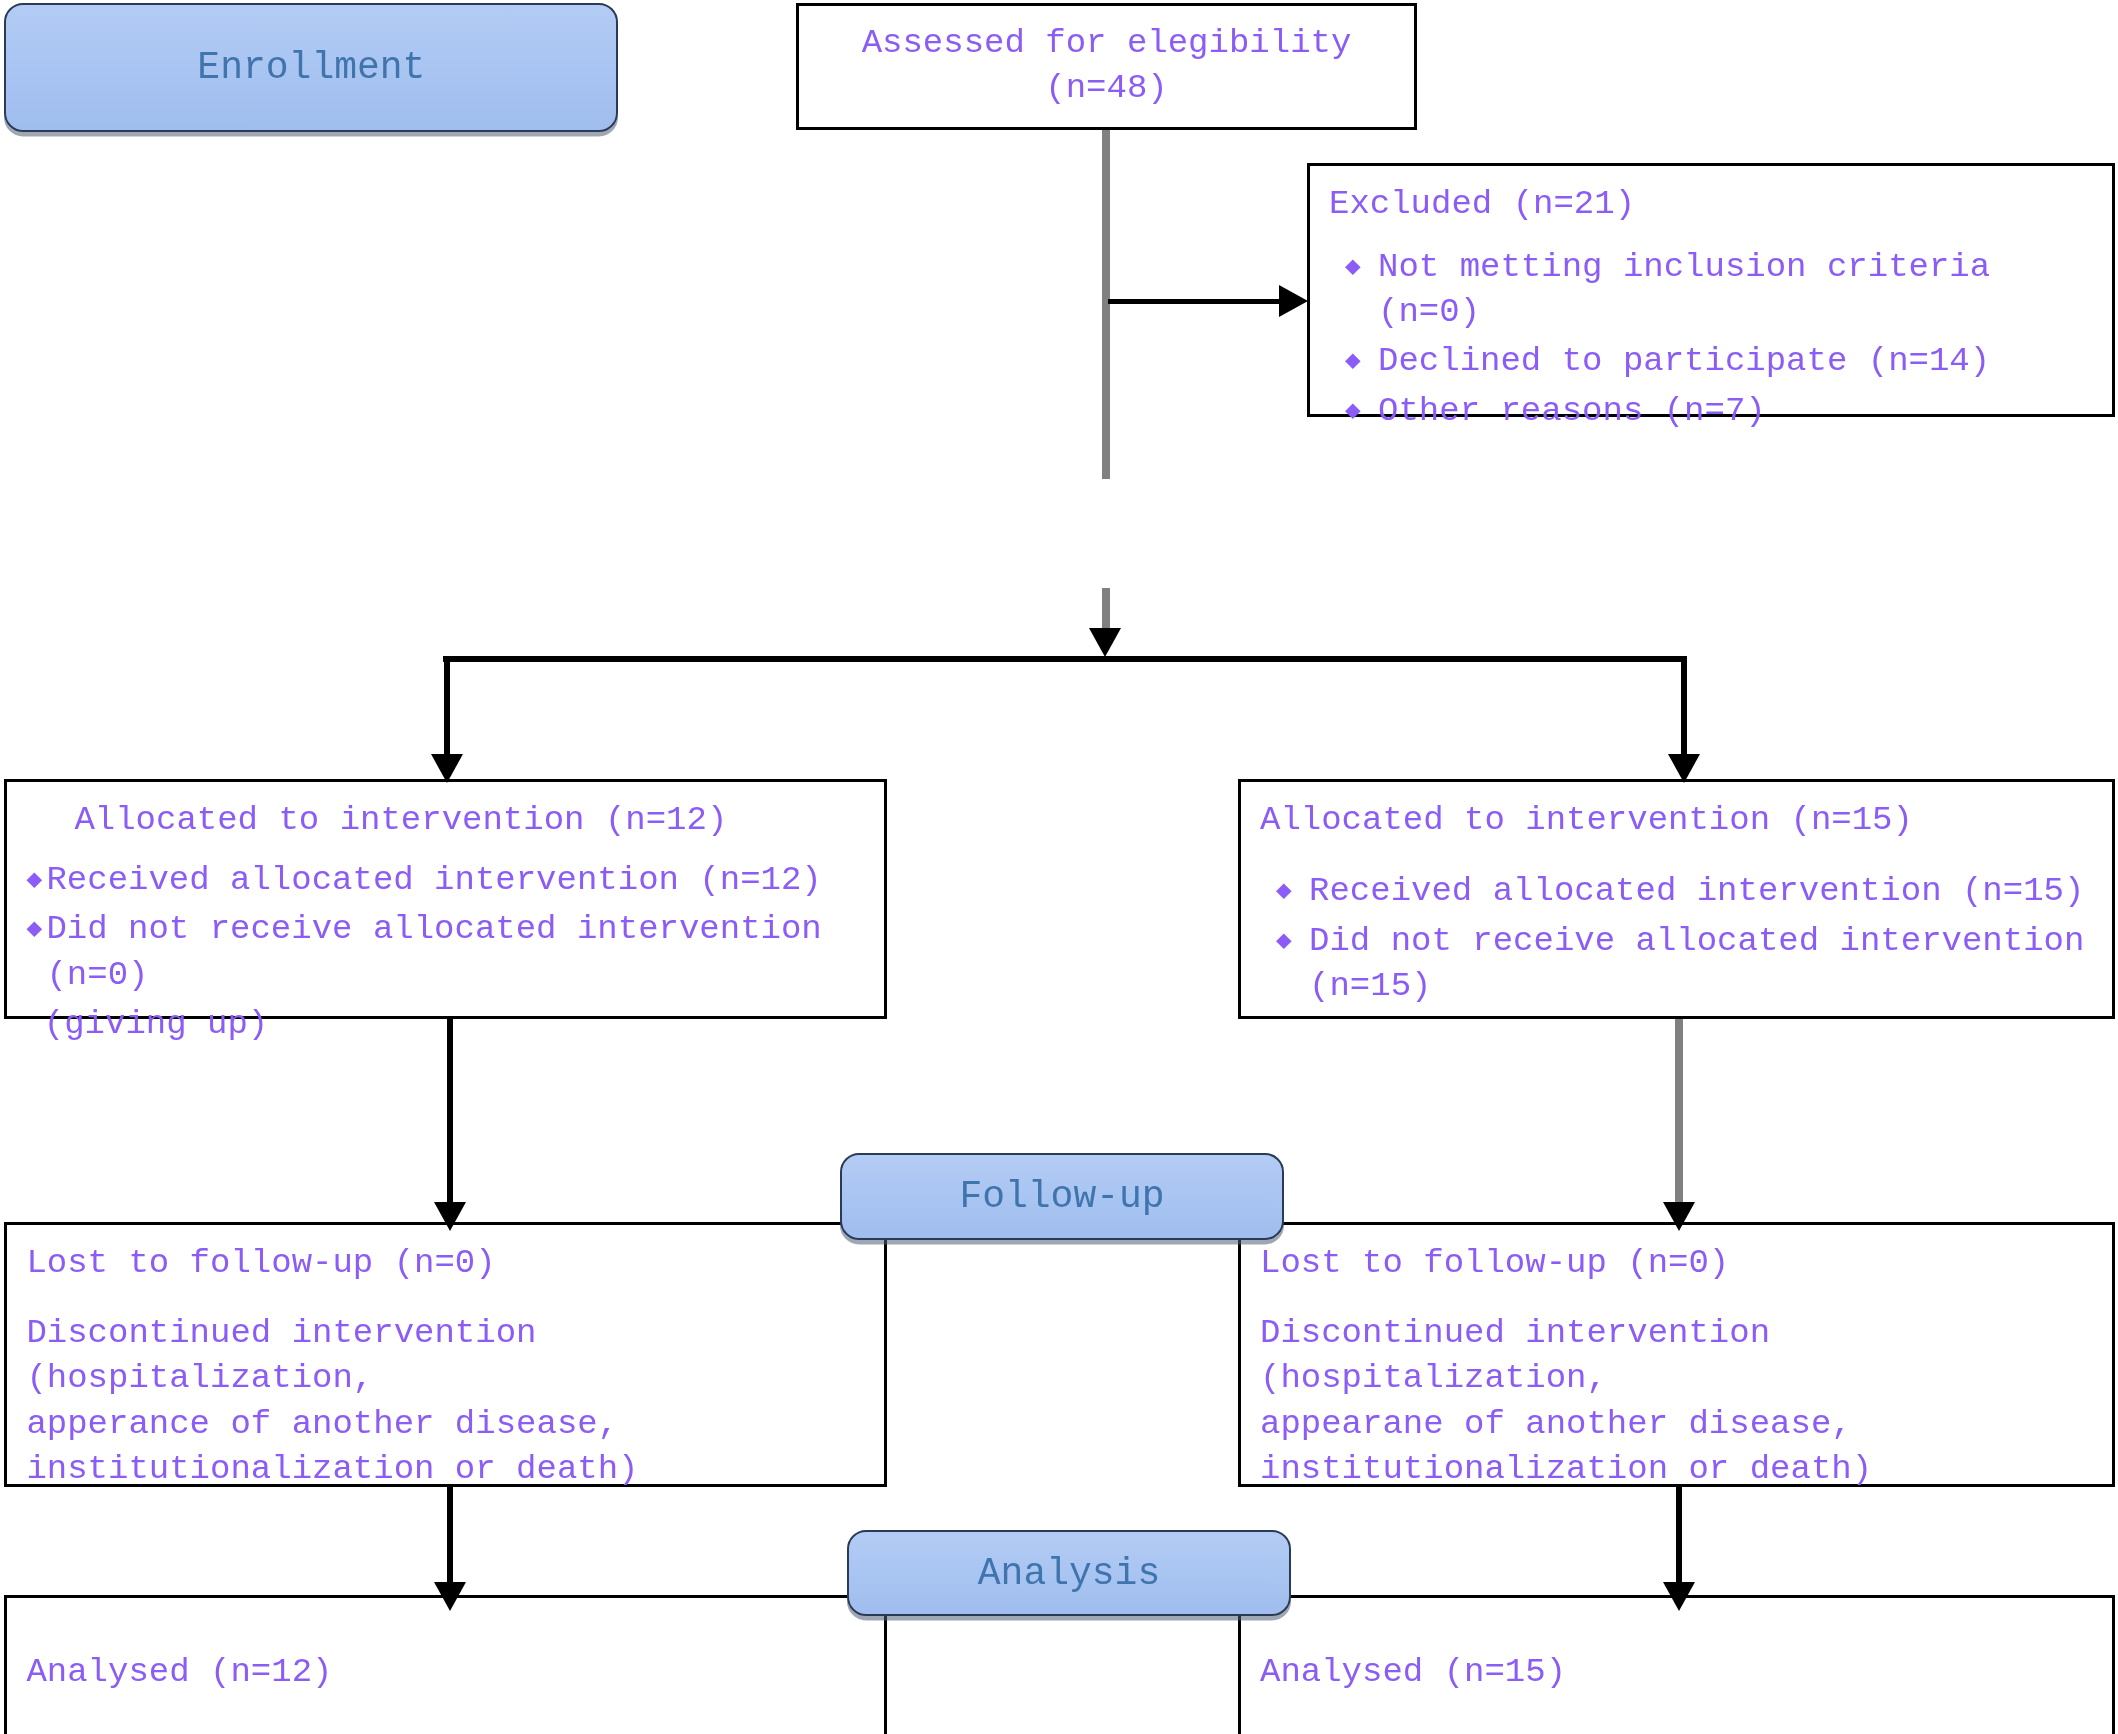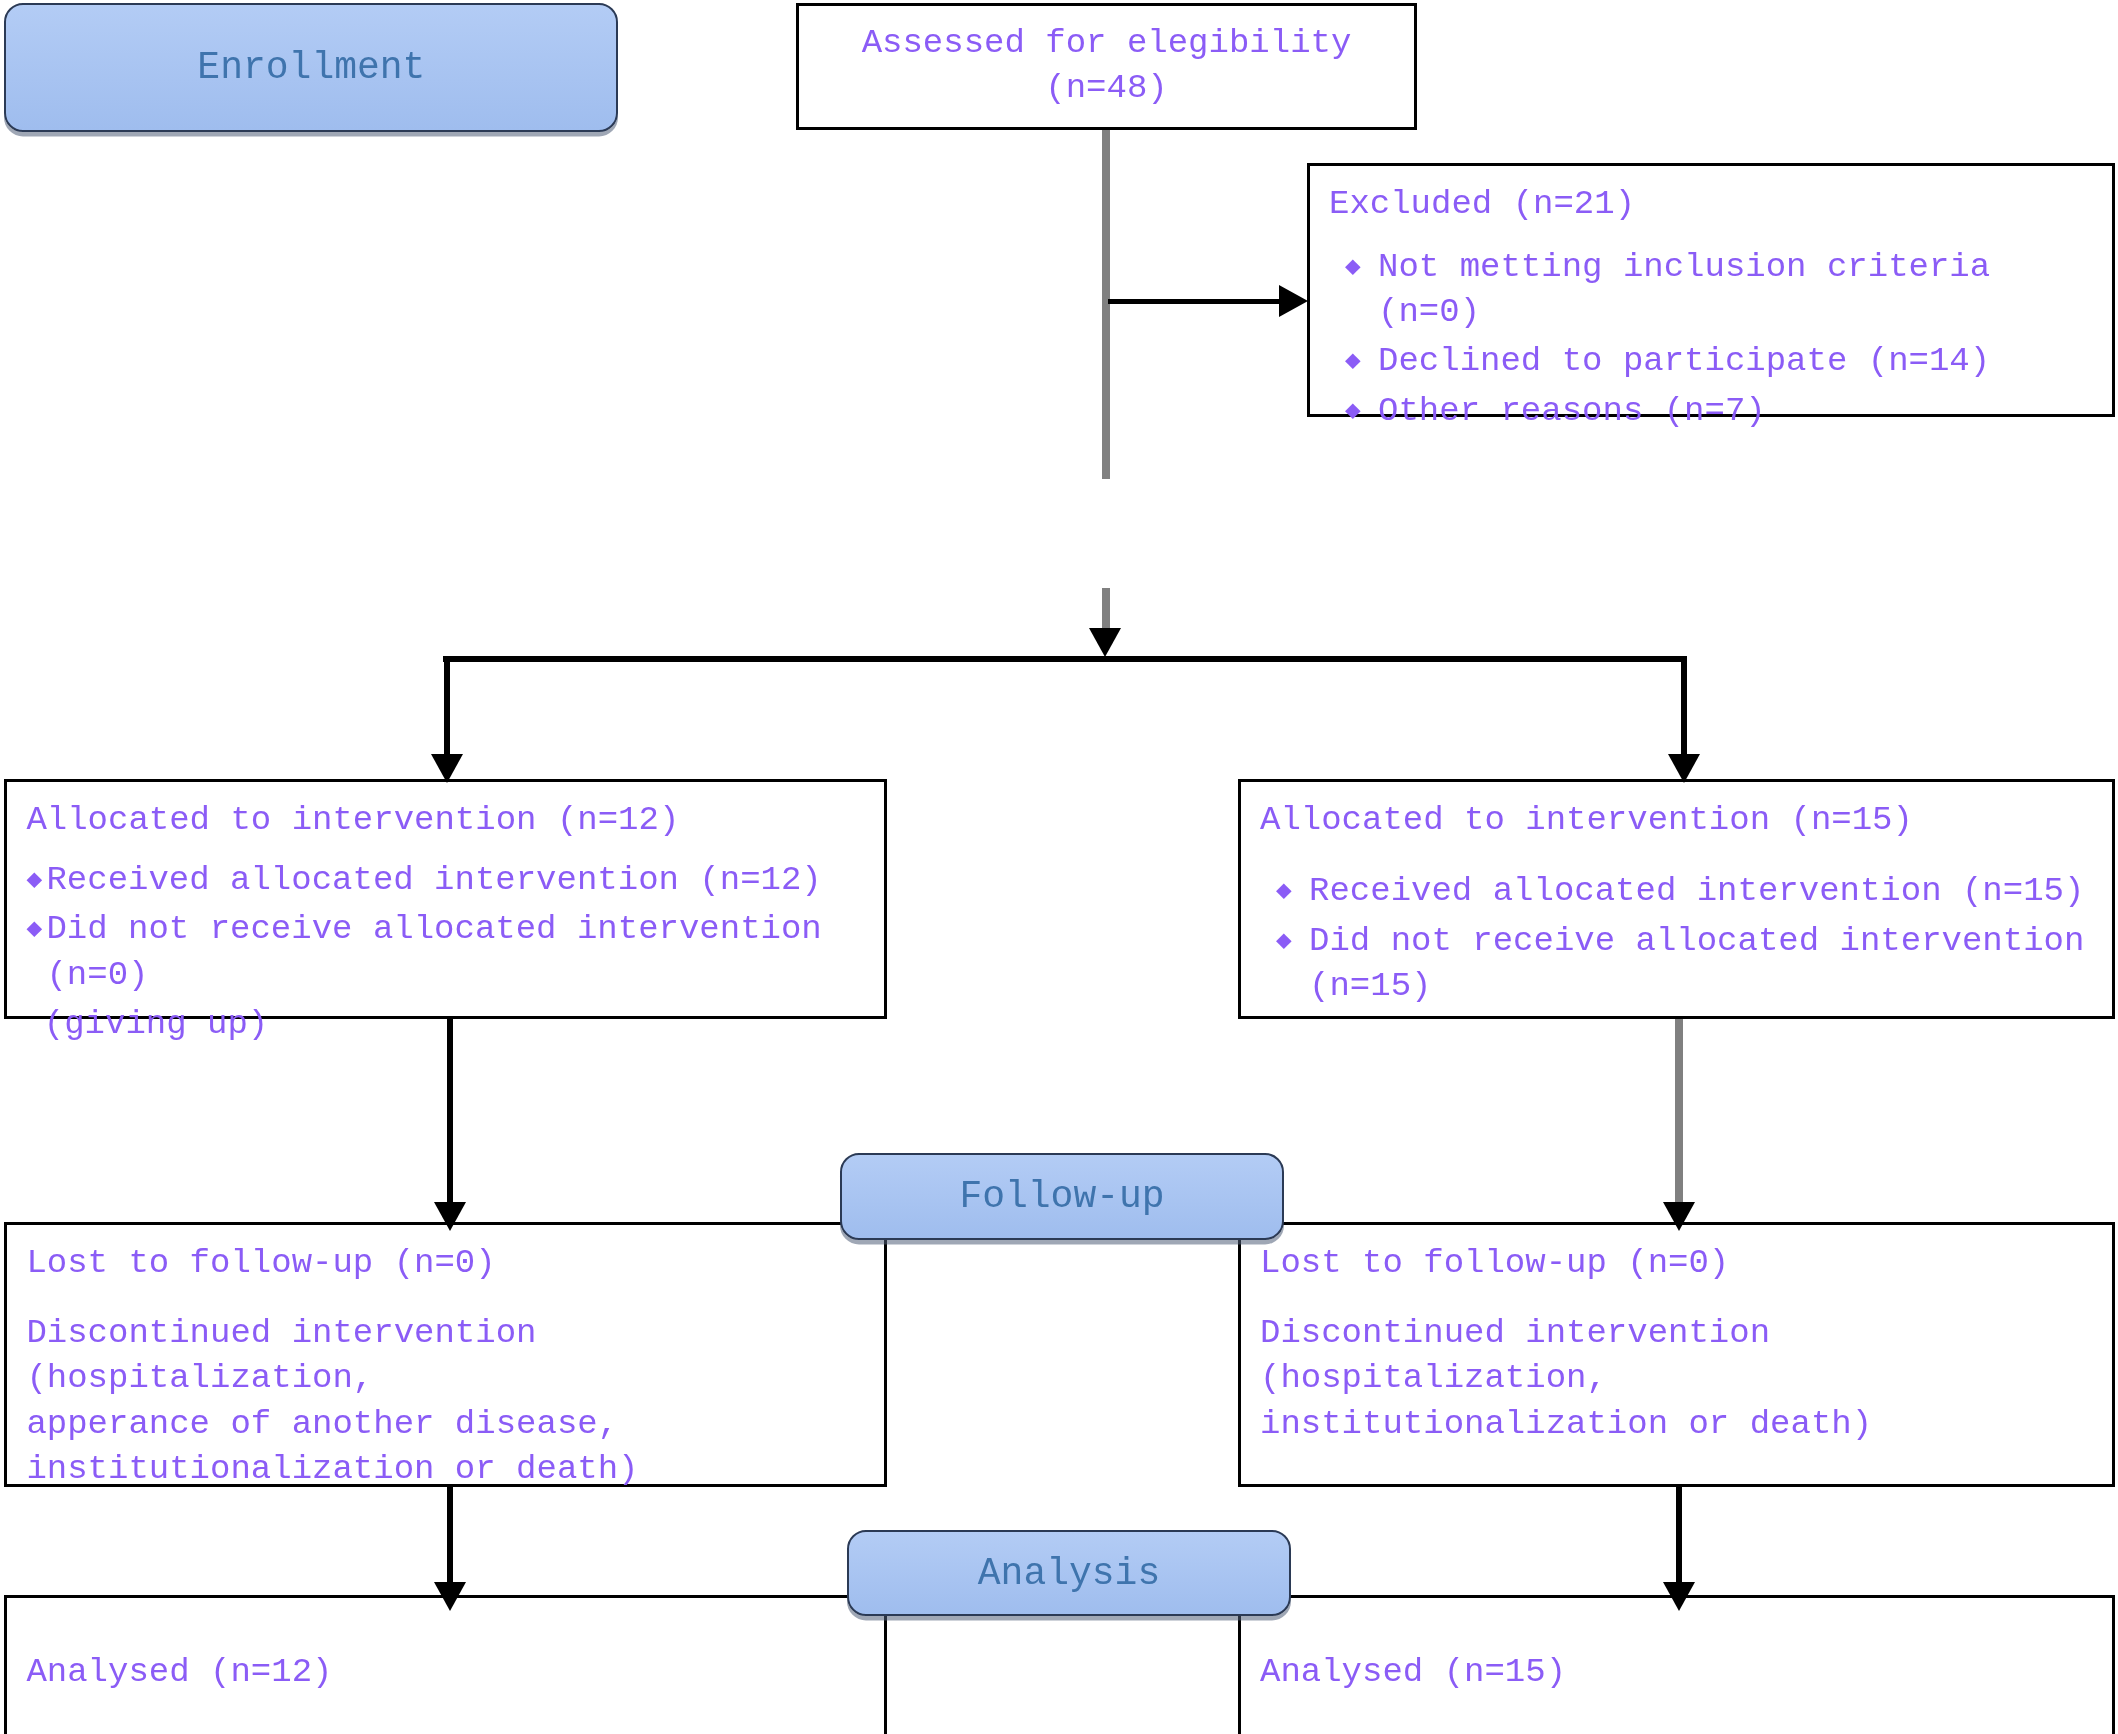--- a/index.html
+++ b/index.html
@@ -137,21 +137,21 @@
 
   <div class="vline" style="left:444px;top:656px;width:5.8px;height:113px;"></div>
   <div class="arrow-down" style="left:431px;top:754px;"></div>
 
   <div class="vline" style="left:1681px;top:656px;width:5.8px;height:113px;"></div>
   <div class="arrow-down" style="left:1668px;top:754px;"></div>
 
 
   <div class="box" style="left:4.4px;top:779px;width:883px;height:240px;">
     <div class="pad">
-      <div style="margin-bottom:14.5px;">Allocated to intervention (n=12)</div>
+      <div style="margin-bottom:14.5px;margin-left:48px;">Allocated to intervention (n=12)</div>
       <ul class="lines">
         <li class="bullet-row gap-tight">
           <span class="dia">◆</span>
           <span class="txt">Received allocated intervention (n=12)</span>
         </li>
         <li class="bullet-row gap-tight">
           <span class="dia">◆</span>
           <span class="txt">Did not receive allocated intervention (n=0)</span>
         </li>
         <li class="indent-sub">(giving up)</li>
@@ -191,20 +191,21 @@
       <div>apperance of another disease,</div>
       <div>institutionalization or death)</div>
     </div>
   </div>
 
   <div class="box" style="left:1238px;top:1222px;width:877px;height:265px;">
     <div class="pad">
       <div>Lost to follow-up (n=0)</div>
       <div class="blank"></div>
       <div>Discontinued intervention (hospitalization,</div>
+      <div>appearane of another disease,</div>
       <div>institutionalization or death)</div>
     </div>
   </div>
 
   <div class="vline" style="left:447px;top:1487px;width:5.8px;height:102px;"></div>
   <div class="arrow-down" style="left:434px;top:1582px;"></div>
 
   <div class="vline" style="left:1676px;top:1487px;width:5.8px;height:102px;"></div>
   <div class="arrow-down" style="left:1663px;top:1582px;"></div>
 

